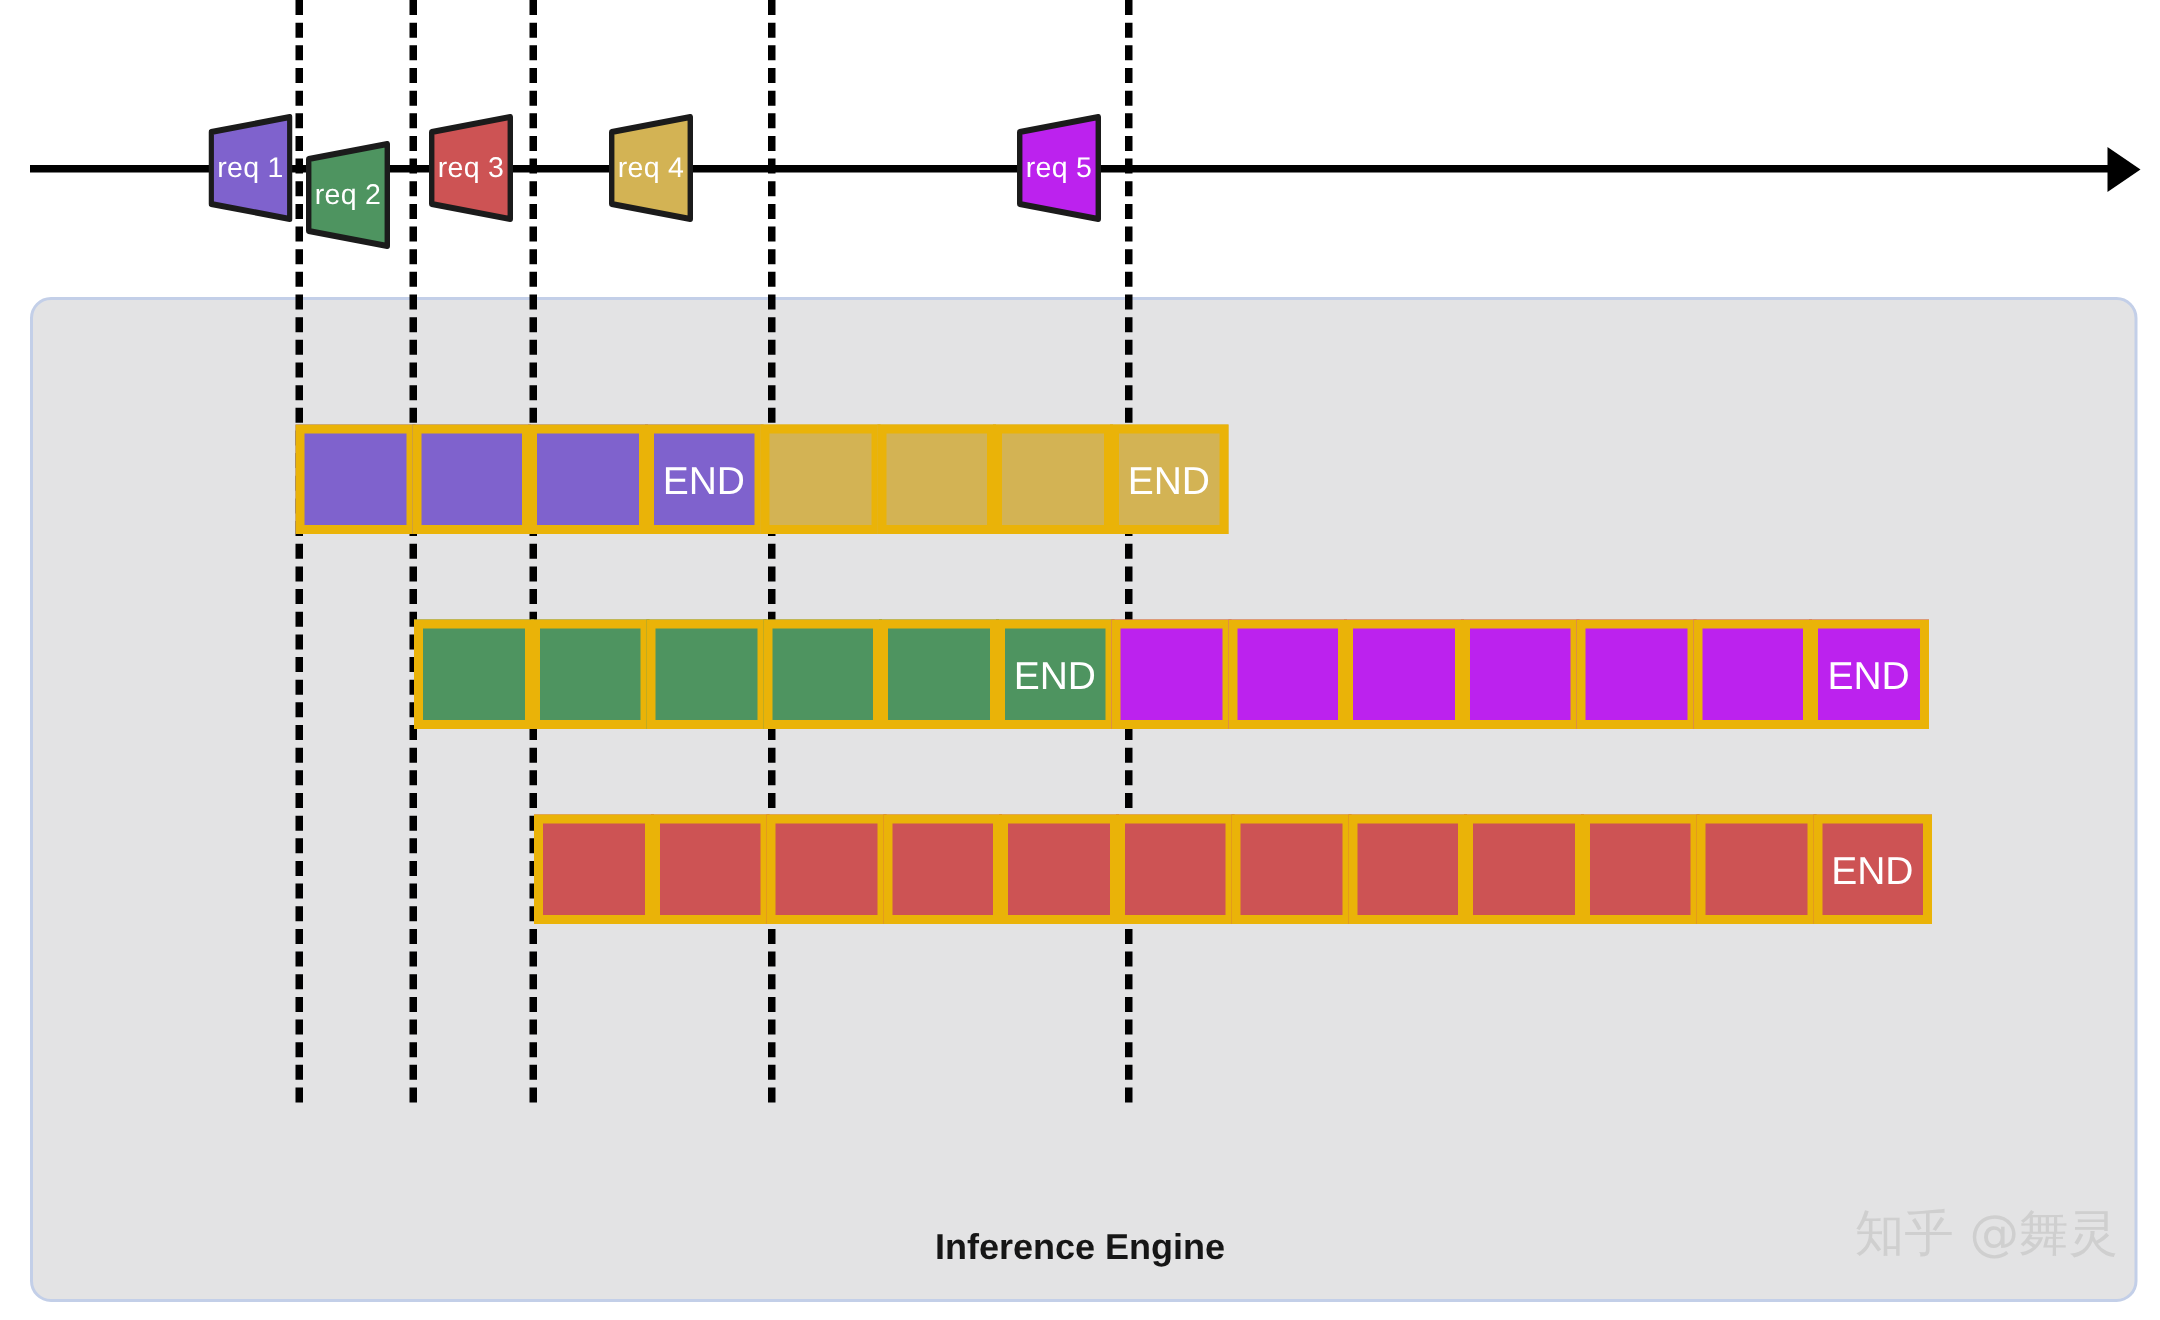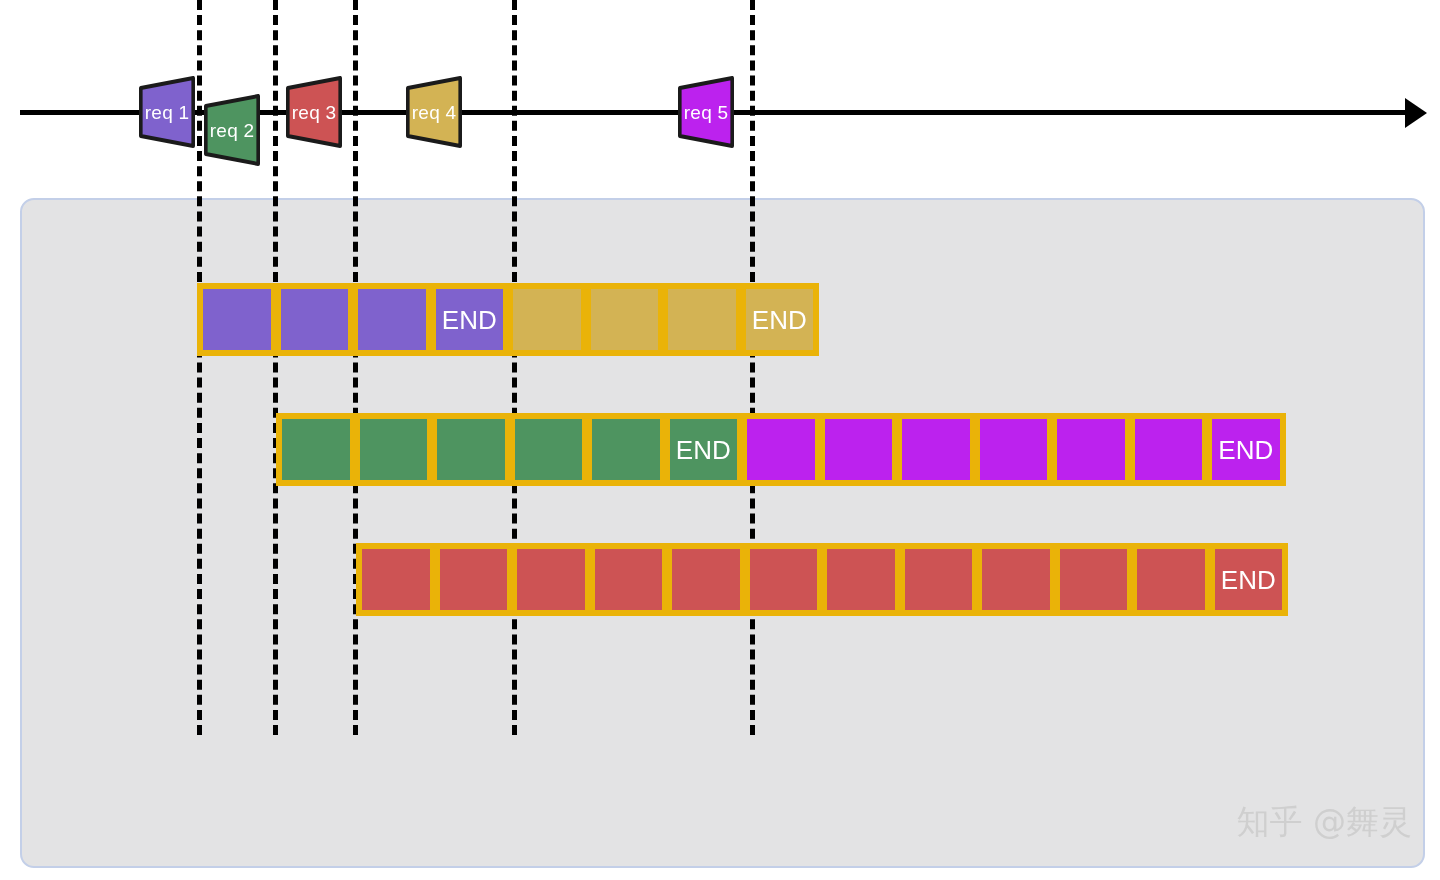--- a/index.html
+++ b/index.html
@@ -223,15 +223,16 @@
         <div class="cell" style="background: rgb(205, 83, 84); width: 79.5px;"></div>
         <div class="cell" style="background: rgb(205, 83, 84); width: 79.5px;"></div>
         <div class="cell" style="background: rgb(205, 83, 84); width: 79.5px;"></div>
         <div class="cell" style="background: rgb(205, 83, 84); width: 79.5px;"></div>
         <div class="cell" style="background: rgb(205, 83, 84); width: 79.5px;"></div>
         <div class="cell" style="background: rgb(205, 83, 84); width: 79.5px;">END</div>
       </div>
     </div>
 
 
+  <div id="engine-title">Inference Engine</div>
 
   <div id="watermark">知乎 @舞灵</div>
 </div>
 
 </body></html>

